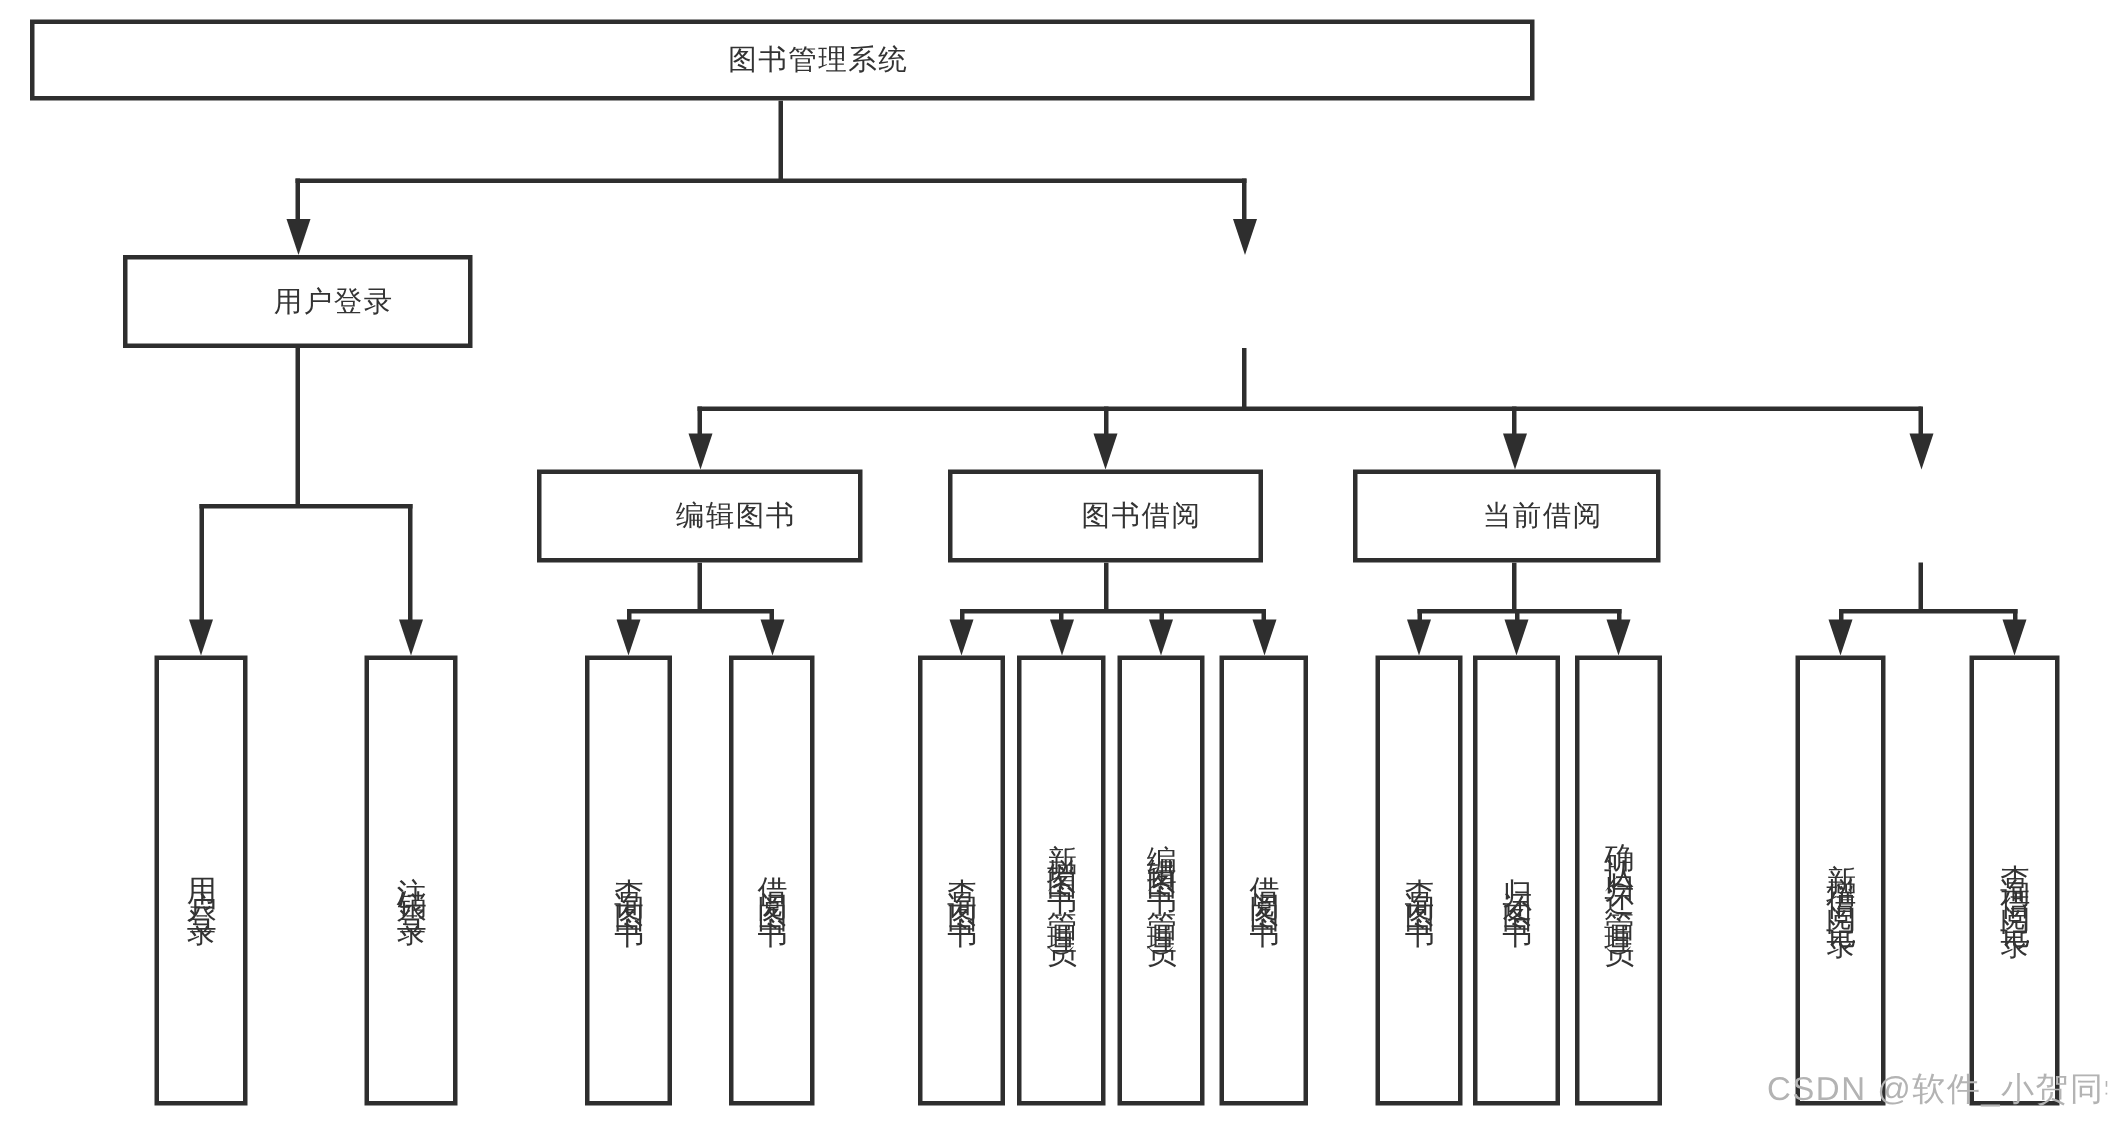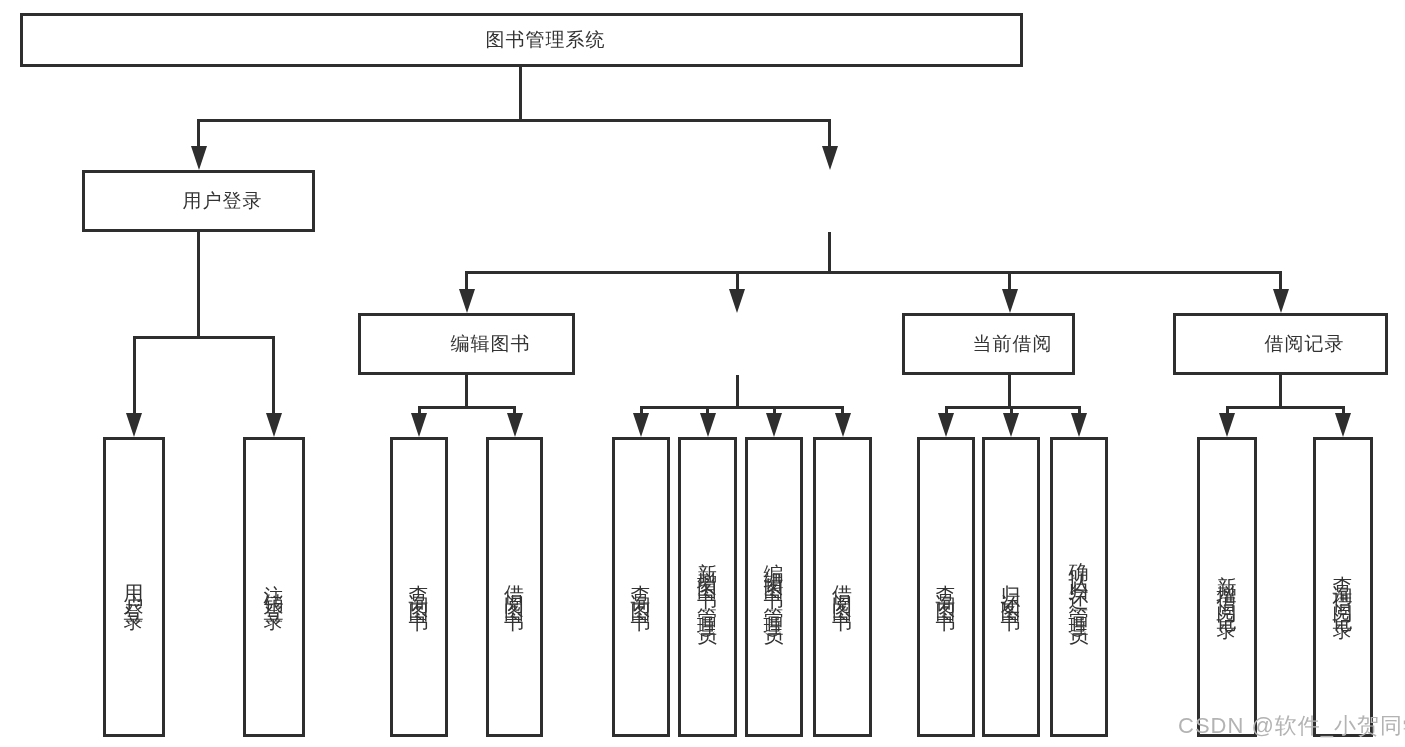--- a/index.html
+++ b/index.html
@@ -99,22 +99,22 @@
   <div class="vl" style="left:465px; top:271px; height:20px;"></div>
   <div class="arrow" style="left:459px; top:289px;"></div>
   <div class="vl" style="left:736px; top:271px; height:20px;"></div>
   <div class="arrow" style="left:729px; top:289px;"></div>
   <div class="vl" style="left:1008px; top:271px; height:20px;"></div>
   <div class="arrow" style="left:1002px; top:289px;"></div>
   <div class="vl" style="left:1279px; top:271px; height:20px;"></div>
   <div class="arrow" style="left:1273px; top:289px;"></div>
 
   <div class="box" style="left:358px; top:313px; width:217px; height:62px;">编辑图书</div>
-  <div class="box" style="left:902px; top:313px; width:173px; height:62px;">当前借阅</div>
-  <div class="box" style="left:1173px; top:313px; width:215px; height:62px;">借阅记录</div>
+  <div class="box" style="left:632px; top:313px; width:210px; height:62px;">图书借阅</div>
+  <div class="box" style="left:902px; top:313px; width:205px; height:62px;">当前借阅</div>
 
   <div class="vl" style="left:465px; top:375px; height:33px;"></div>
   <div class="hl" style="left:418px; top:406px; width:98px;"></div>
   <div class="vl" style="left:418px; top:406px; height:9px;"></div>
   <div class="arrow" style="left:411px; top:413px;"></div>
   <div class="vl" style="left:513px; top:406px; height:9px;"></div>
   <div class="arrow" style="left:507px; top:413px;"></div>
 
   <div class="vl" style="left:736px; top:375px; height:33px;"></div>
   <div class="hl" style="left:640px; top:406px; width:203px;"></div>

